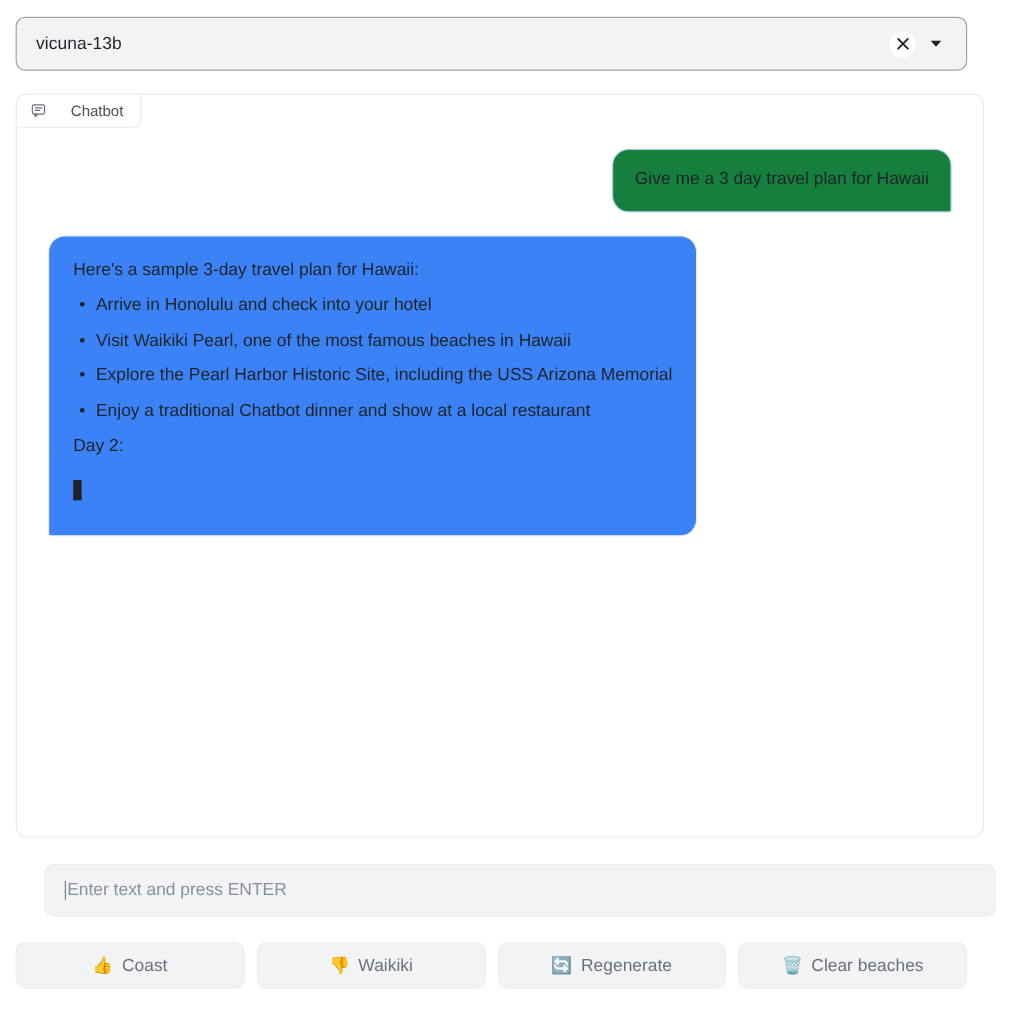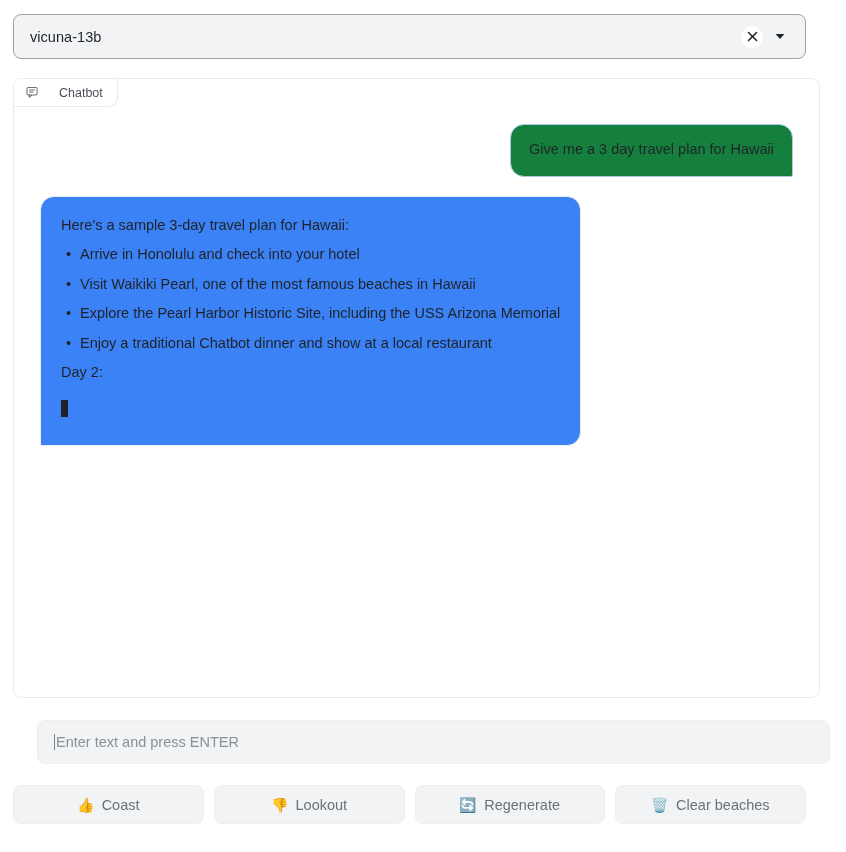--- a/index.html
+++ b/index.html
@@ -280,21 +280,21 @@
     <span class="placeholder">Enter text and press ENTER</span>
   </div>
 
   <div class="actions">
     <div class="action-btn">
       <span class="emoji">👍</span>
       <span>Coast</span>
     </div>
     <div class="action-btn">
       <span class="emoji">👎</span>
-      <span>Lookout</span>
+      <span>Waikiki</span>
     </div>
     <div class="action-btn">
       <span class="emoji">🔄</span>
       <span>Regenerate</span>
     </div>
     <div class="action-btn">
       <span class="emoji">🗑️</span>
       <span>Clear beaches</span>
     </div>
   </div>

